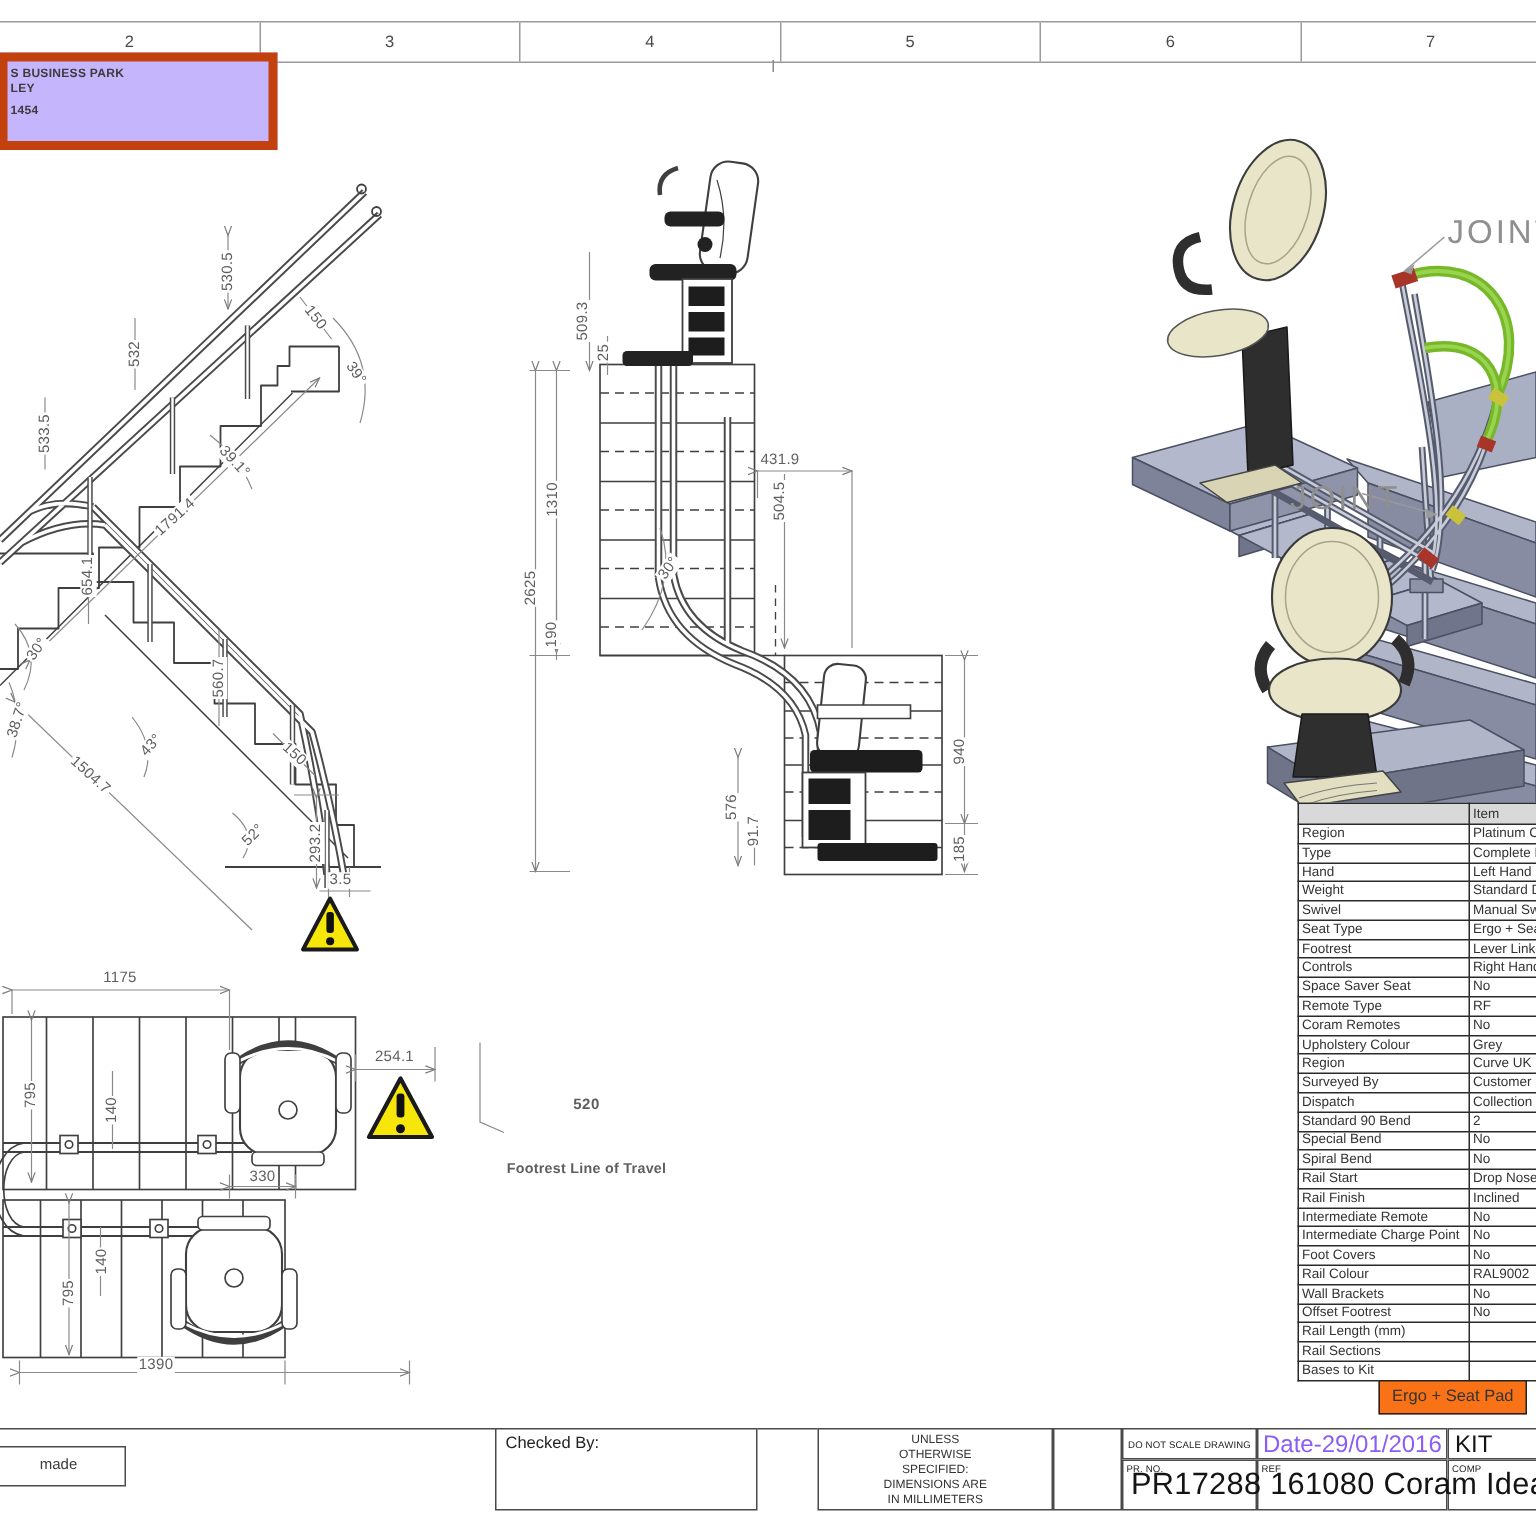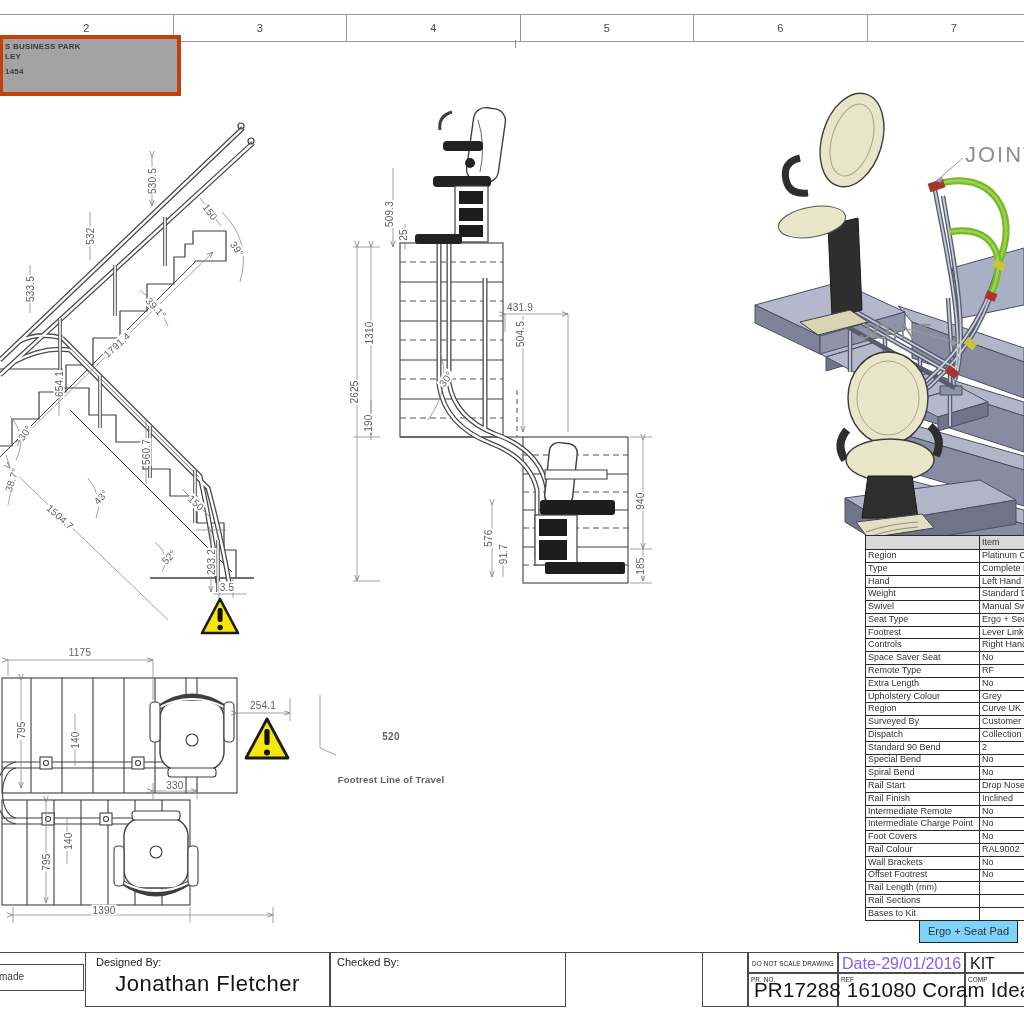--- a/index.html
+++ b/index.html
@@ -5,47 +5,47 @@
   html,body{margin:0;padding:0;background:#fff;}
   #sheet{position:relative;width:1024px;height:1024px;background:#fff;overflow:hidden;
          font-family:"Liberation Sans",sans-serif;color:#333;}
   
   #ruler{position:absolute;left:0;top:14px;width:1040px;height:26px;border-top:1px solid #9a9a9a;
          border-bottom:1px solid #9a9a9a;display:flex;z-index:2;}
   .rcell{width:175px;border-left:1px solid #9a9a9a;text-align:center;font-size:11px;line-height:26px;color:#4a4a4a;}
   .rcell:first-child{border-left:none;}
   #centertick{position:absolute;left:515px;top:40px;width:1px;height:8px;background:#8a8a8a;z-index:2;}
   
-  #addr{position:absolute;left:-1px;top:35px;width:174px;height:53px;border:4px solid #c2410c;z-index:2;background:#a3a3a3;}
+  #addr{position:absolute;left:-1px;top:35px;width:174px;height:53px;border:6px solid #c2410c;z-index:2;background:#c4b5fd;}
   #addr div{position:absolute;left:2px;font-size:8px;font-weight:bold;color:#3c3c3c;letter-spacing:.2px;white-space:nowrap;}
   
   .dim{position:absolute;font-size:10px;color:#5f5f5f;background:#fff;padding:0 1px;line-height:11px;
        transform:translate(-50%,-50%) rotate(var(--r,0deg));white-space:nowrap;z-index:3;letter-spacing:.2px;}
   
   .joint{position:absolute;font-size:22px;color:#8f8f8f;letter-spacing:2px;z-index:3;}
   
   #callout{position:absolute;left:334px;top:731px;width:114px;text-align:center;z-index:3;color:#5f5f5f;}
   #callout .cv{font-size:10px;font-weight:bold;letter-spacing:.3px;}
   #callout .cl{font-size:9.5px;font-weight:bold;letter-spacing:.2px;white-space:nowrap;margin-top:32px;}
   
   #spec{position:absolute;left:865px;top:535px;width:174px;height:386px;border-collapse:collapse;
         table-layout:fixed;background:#fff;z-index:4;}
   #spec th,#spec td{border:1px solid #2a2a2a;font-size:9px;line-height:1.1;padding:0 2px;
         white-space:nowrap;overflow:hidden;text-align:left;font-weight:normal;}
   #spec th{background:#d9d9d9;height:13px;}
   
   #ergo{position:absolute;left:919px;top:920px;width:97px;height:21px;border:1.5px solid #222;
-        font-size:11px;line-height:21px;text-align:center;z-index:4;background:#7dd3fc;white-space:nowrap;}
+        font-size:11px;line-height:21px;text-align:center;z-index:4;background:#f97316;white-space:nowrap;}
   
   .tb{position:absolute;border:1px solid #4a4a4a;background:#fff;z-index:5;box-sizing:border-box;}
   .tb .lab{font-size:11px;color:#222;padding:3px 0 0 10px;}
   .tiny{font-size:6.4px;color:#222;letter-spacing:.1px;}
   #tbline{position:absolute;left:0;top:952px;width:1024px;height:0;border-top:1px solid #4a4a4a;z-index:5;}
   #madebox{position:absolute;left:-2px;top:964px;width:86px;height:27px;border:1px solid #4a4a4a;z-index:5;box-sizing:border-box;}
-  #madebox div{font-size:10px;color:#3a3a3a;text-align:left;padding:6px 4px 0 0;}
+  #madebox div{font-size:10px;color:#3a3a3a;text-align:center;padding:6px 4px 0 0;}
   #designname{font-size:22px;color:#141414;text-align:center;margin-top:3px;letter-spacing:.5px;white-space:nowrap;}
   #datecell{font-size:16px;line-height:21px;padding-left:3px;white-space:nowrap;color:#8b5cf6;}
   #kitcell{font-size:16px;line-height:21px;padding-left:4px;white-space:nowrap;color:#141414;}
   #bigref{position:absolute;left:754px;top:978px;font-size:20.5px;color:#141414;white-space:nowrap;z-index:6;letter-spacing:.2px;}
   svg{position:absolute;left:0;top:0;z-index:1;}
 </style>
 </head>
 <body>
 
 <div id="sheet">
@@ -414,21 +414,21 @@
         </tr>
     <tr>
           <td>Space Saver Seat</td>
           <td>No</td>
         </tr>
     <tr>
           <td>Remote Type</td>
           <td>RF</td>
         </tr>
     <tr>
-          <td>Extra Length</td>
+          <td>Coram Remotes</td>
           <td>No</td>
         </tr>
     <tr>
           <td>Upholstery Colour</td>
           <td>Grey</td>
         </tr>
     <tr>
           <td>Region</td>
           <td>Curve UK Re</td>
         </tr>
@@ -498,26 +498,29 @@
         </tr>
   </tbody>
     </table>
 
   <div id="ergo">Ergo + Seat Pad</div>
 
   <div id="tbline"></div>
   <div id="madebox">
     <div>made</div>
   </div>
-  <div class="tb" style="left:85px;top:952px;width:245px;height:55px">
-    <div class="lab">Designed By:</div>
-    <div id="designname">Jonathan Fletcher</div>
-  </div>
-  <div class="tb" style="left:330px;top:952px;width:236px;height:55px">
+  <div class="tb" style="left:330px;top:952px;width:175px;height:55px">
     <div class="lab" style="padding-left:6px">Checked By:</div>
+  </div>
+  <div class="tb" style="left:545px;top:952px;width:157px;height:55px;display:flex;align-items:center;justify-content:center">
+    <div style="font-size:8px;line-height:10px;text-align:center;white-space:pre-line">UNLESS
+OTHERWISE
+SPECIFIED:
+DIMENSIONS ARE
+IN MILLIMETERS</div>
   </div>
   <div class="tb" style="left:702px;top:952px;width:46px;height:55px"></div>
   <div class="tb tiny" style="left:748px;top:952px;width:90px;height:21px;line-height:21px;text-align:center">DO NOT SCALE DRAWING</div>
   <div class="tb" style="left:838px;top:952px;width:127px;height:21px">
     <div id="datecell">Date-29/01/2016</div>
   </div>
   <div class="tb" style="left:965px;top:952px;width:70px;height:21px">
     <div id="kitcell">KIT</div>
   </div>
   <div class="tb" style="left:748px;top:973px;width:90px;height:34px">

